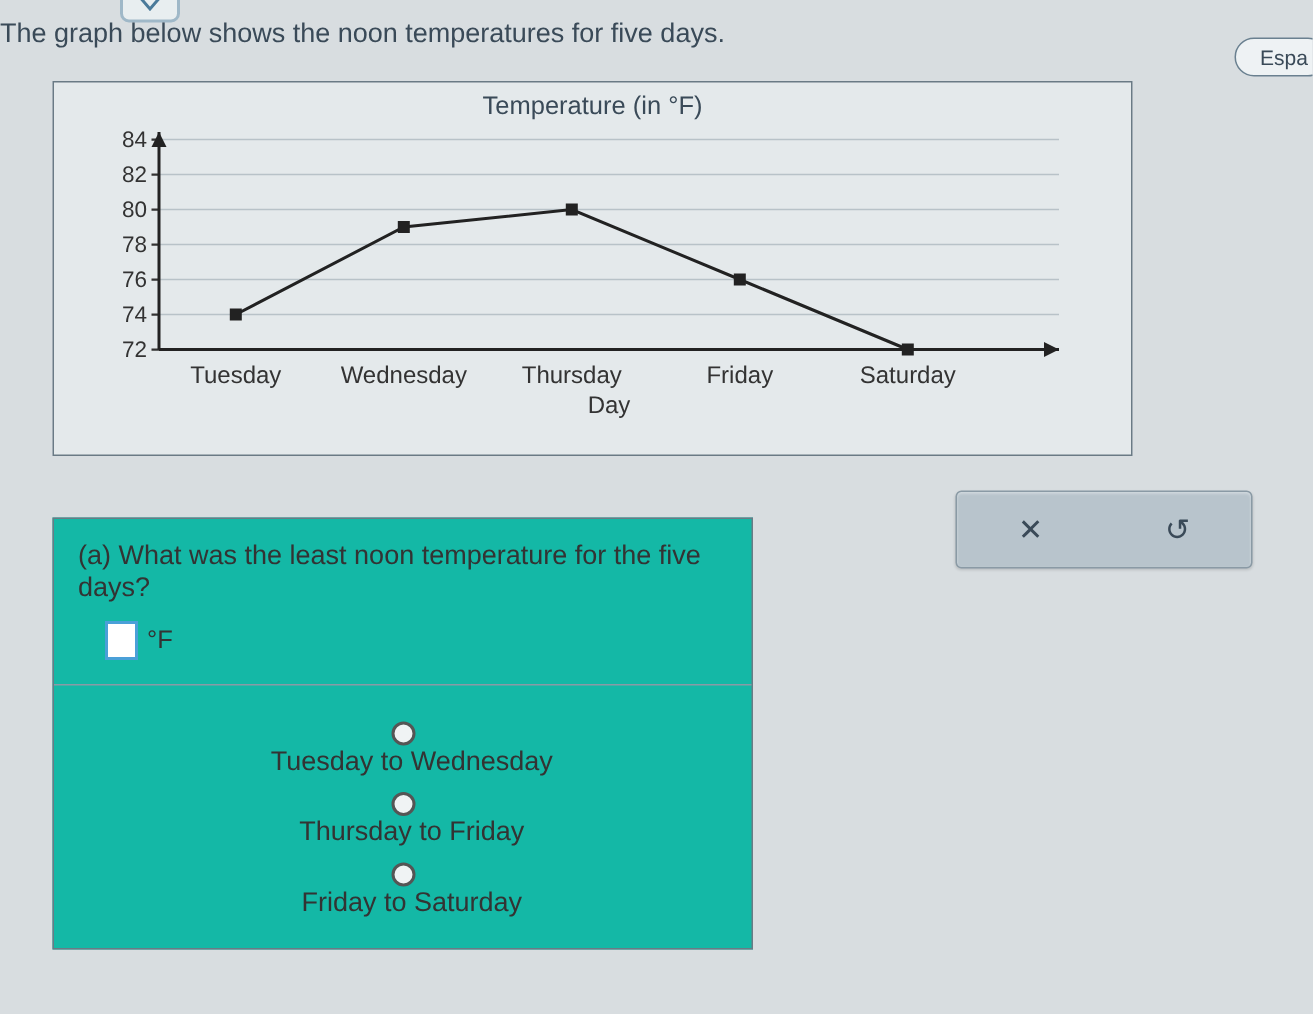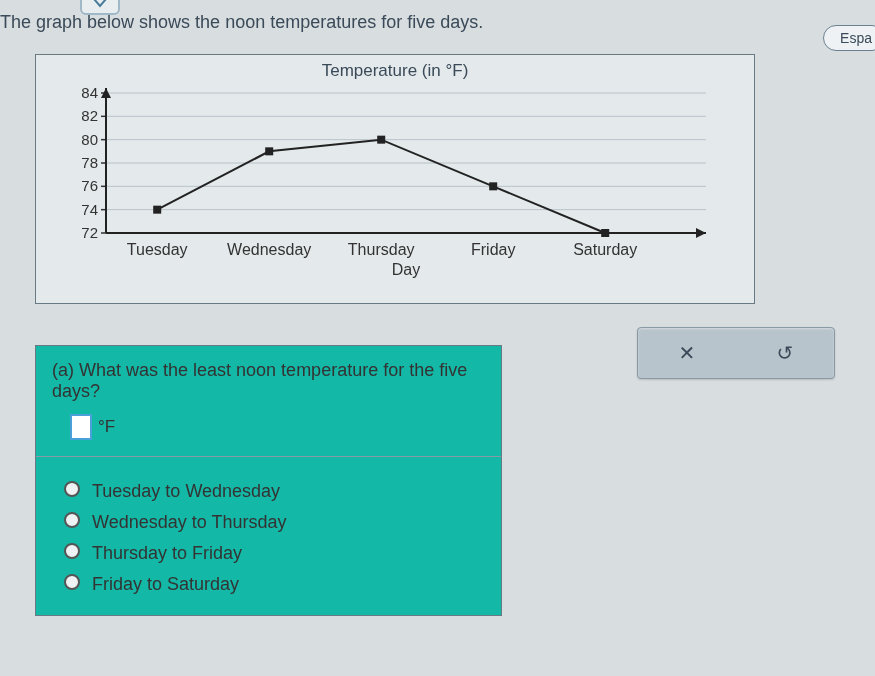--- a/index.html
+++ b/index.html
@@ -102,23 +102,24 @@
   .input-box {
     width: 22px; height: 26px;
     border: 2px solid #4aa0d8;
     background: #fff;
     margin-right: 6px;
     text-align: center;
     font-size: 14px;
   }
   .unit { font-size: 17px; }
   .radio-opt {
-    display: flex; align-items: flex-start;
+    display: flex; align-items: center;
     margin: 10px 0 10px 12px;
     font-size: 18px;
+    flex-direction: column;
   }
   .radio-circle {
     width: 16px; height: 16px;
     border: 2px solid #555;
     border-radius: 50%;
     margin-right: 12px;
     background: #f0f3f4;
   }
 </style>
 </head>
@@ -192,24 +193,20 @@
       <span class="unit">°F</span>
     </div>
   </div>
   <div class="qb">
     <div class="radio-opt">
       <span class="radio-circle"></span>
       <span>Tuesday to Wednesday</span>
     </div>
     <div class="radio-opt">
       <span class="radio-circle"></span>
-      <span>Wednesday to Thursday</span>
-    </div>
-    <div class="radio-opt">
-      <span class="radio-circle"></span>
       <span>Thursday to Friday</span>
     </div>
     <div class="radio-opt">
       <span class="radio-circle"></span>
       <span>Friday to Saturday</span>
     </div>
   </div>
 </div>
 
 </body></html>

